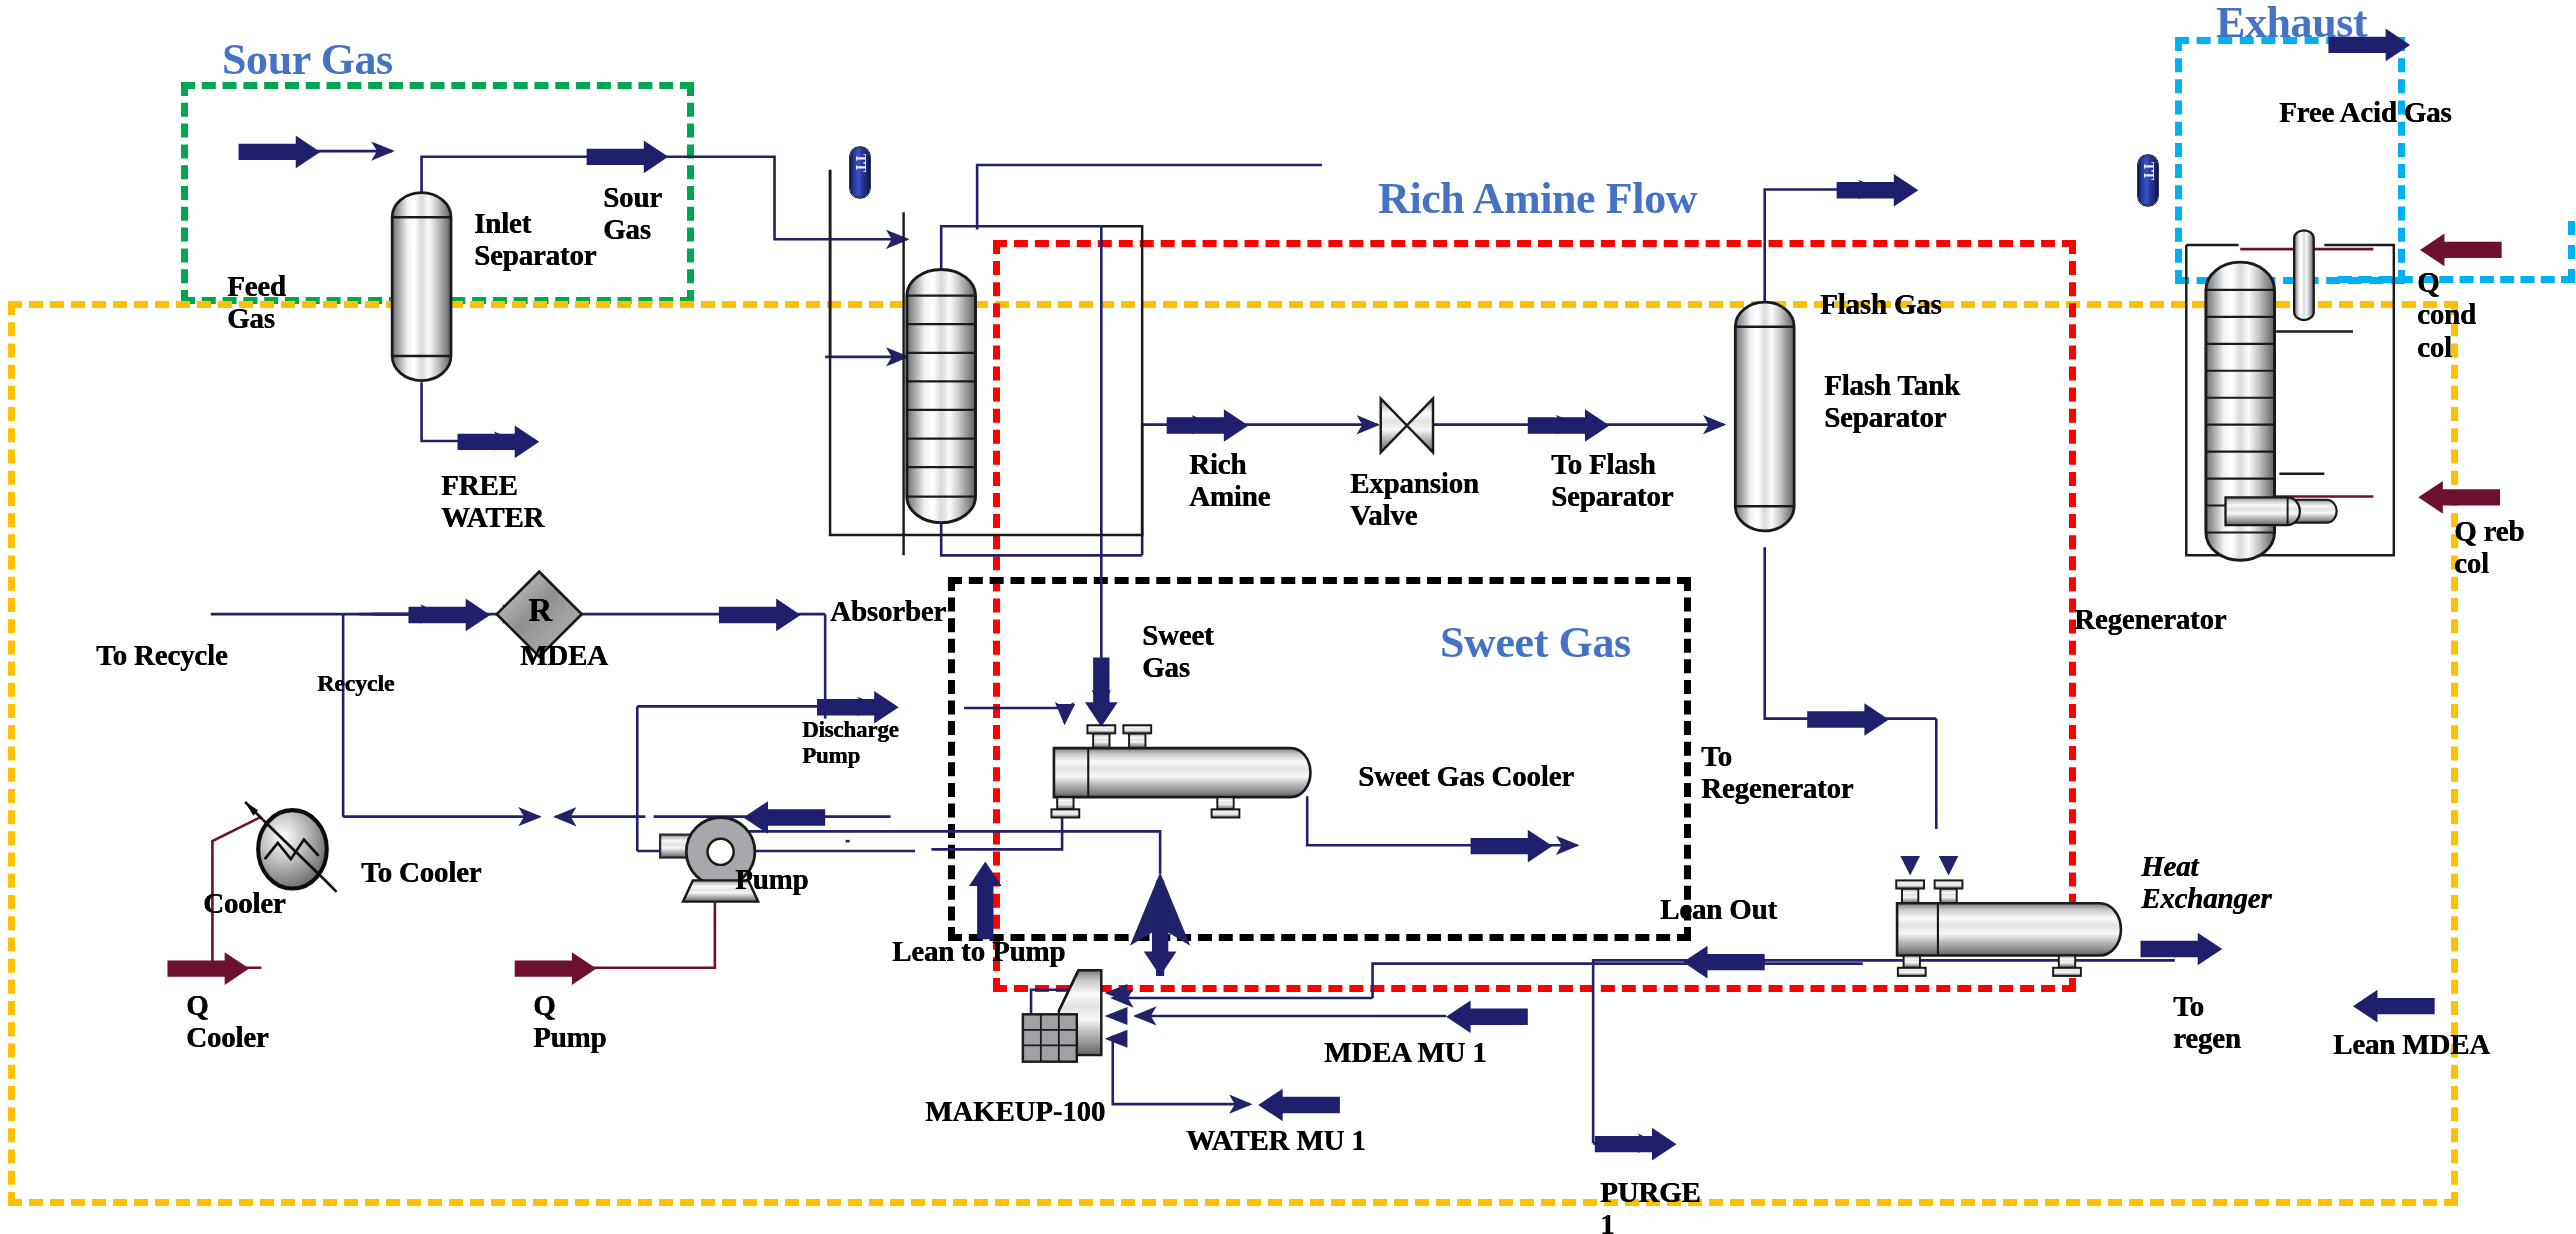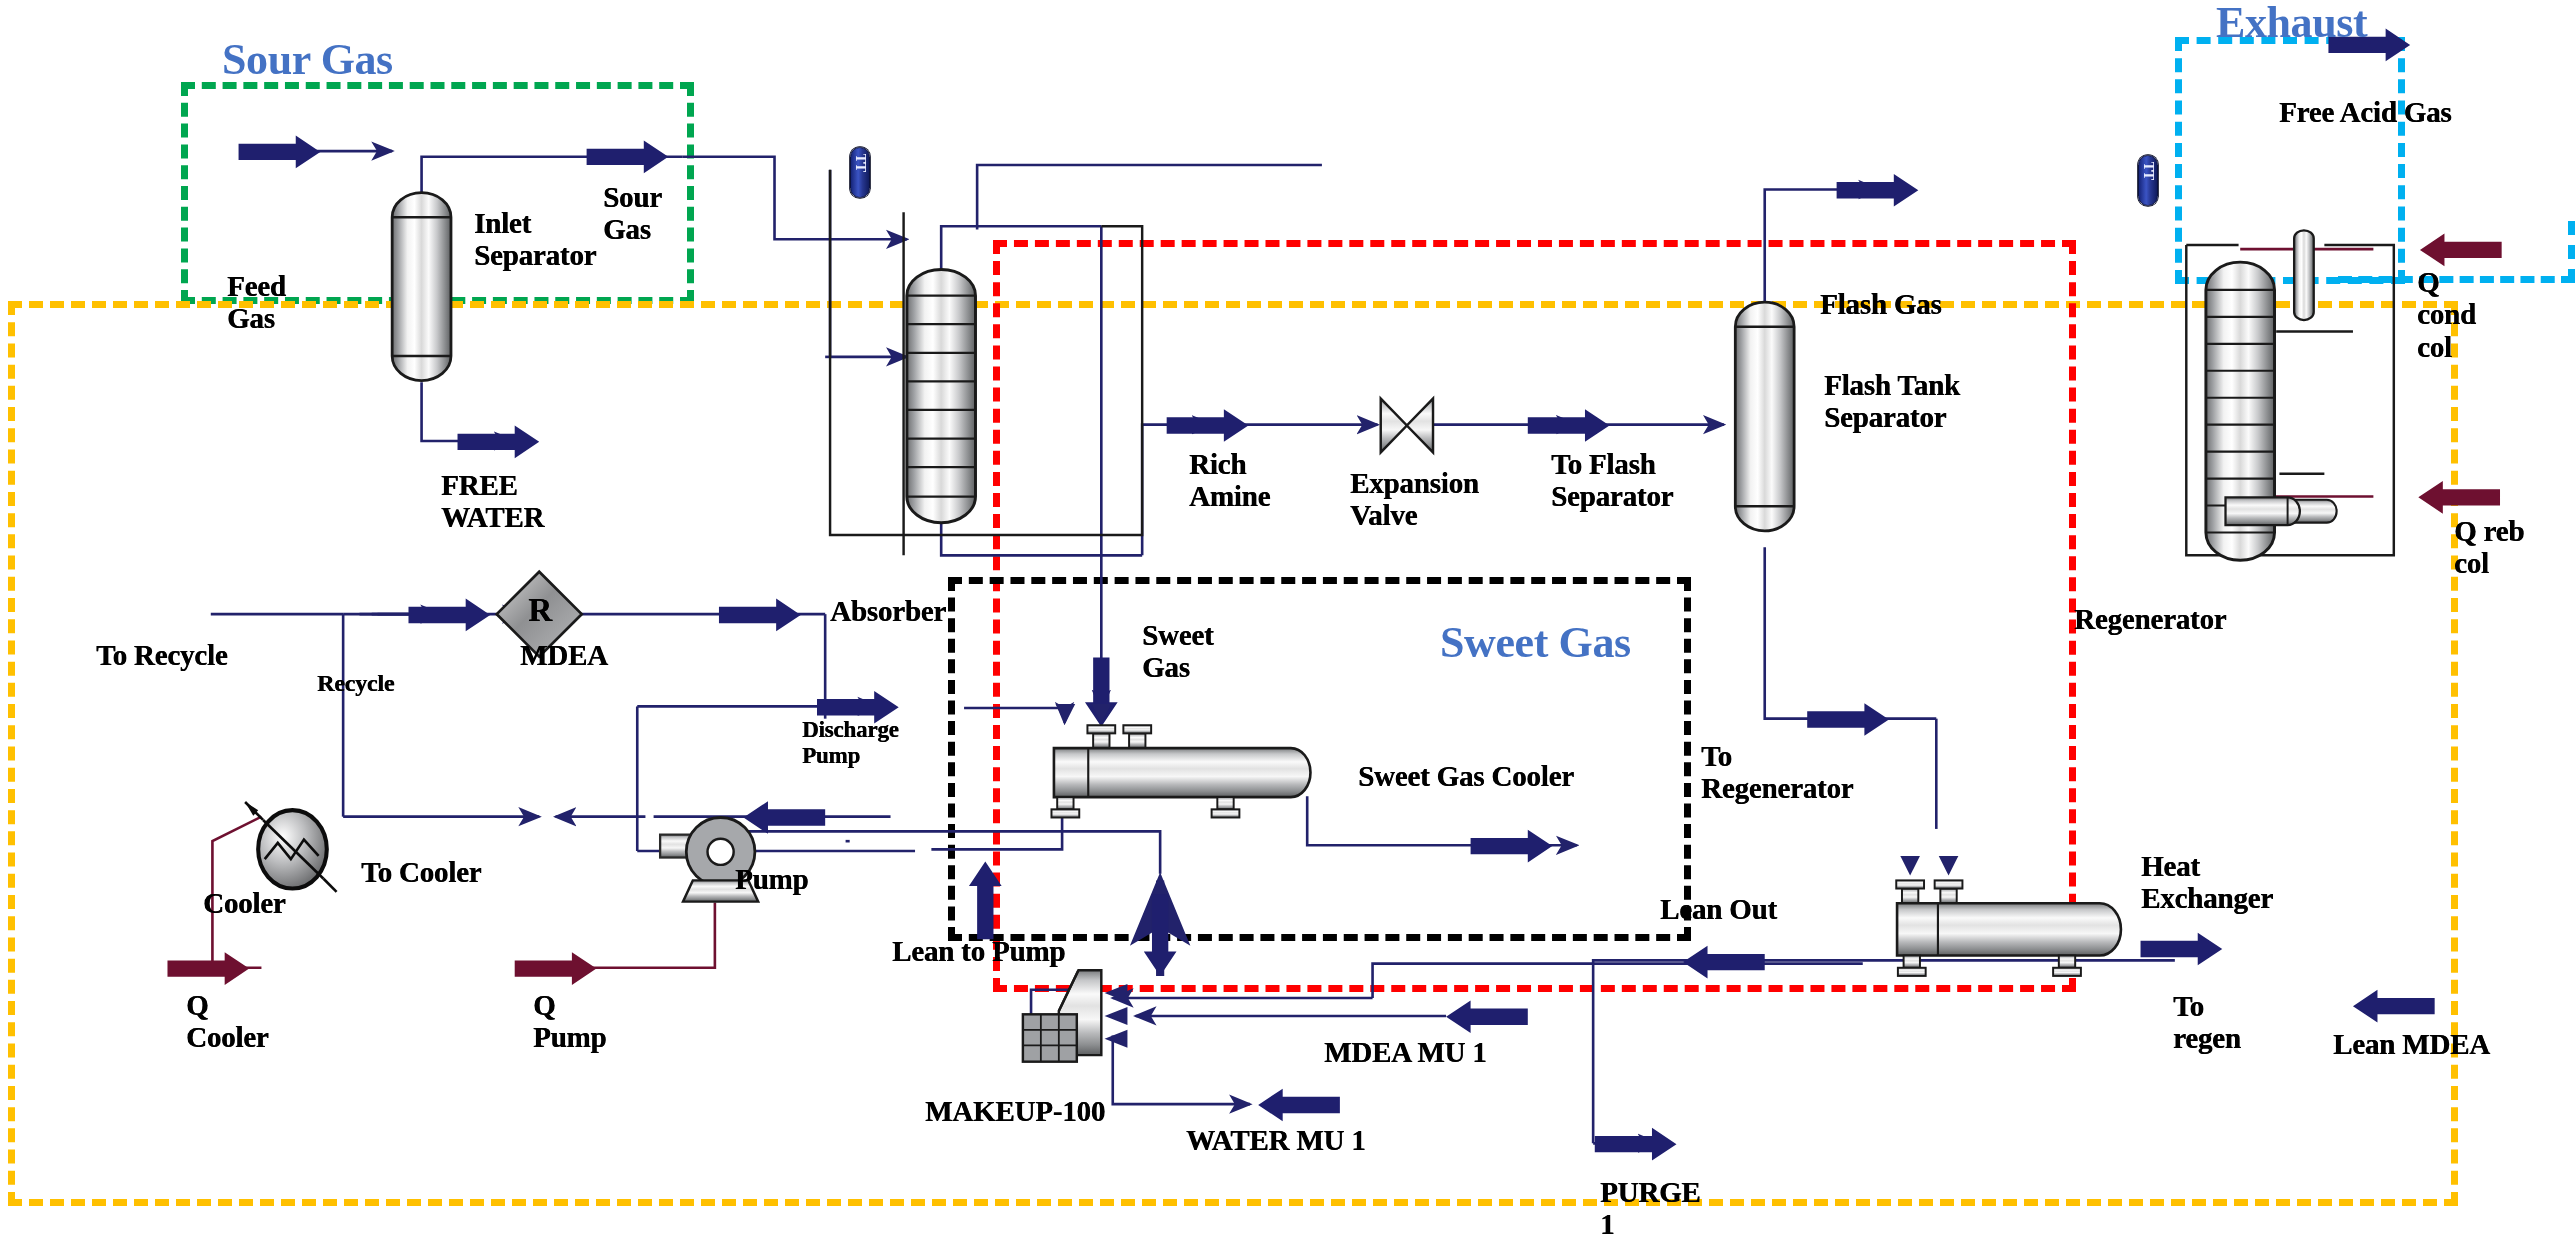--- a/index.html
+++ b/index.html
@@ -400,32 +400,33 @@
 
   <div class="eq" style="left:2138px; top:155px; width:19.6px; height:51px;
               border-radius:9.8px; background:linear-gradient(90deg,#16257A,#3B54C4 40%,#26368F 65%,#111C5E);
               border:1.6px solid #0B1240; box-shadow:0 0 0 0.8px #05081f;"></div>
   <div class="lbl" style="left:2138px; top:163px; width:19.6px; font-size:14px; color:#E8ECFF; text-align:center;
               transform:rotate(90deg); transform-origin:center; text-shadow:none;">TT</div>
 
   <div class="lbl" style="left:523px; top:592px; width:34px; font-size:33px; text-align:center;">R</div>
 
   <div class="sec-title" style="left:222px; top:34px;">Sour Gas</div>
+  <div class="sec-title" style="left:1378px; top:173px;">Rich Amine Flow</div>
   <div class="sec-title" style="left:1440px; top:617px;">Sweet Gas</div>
   <div class="sec-title" style="left:2216px; top:-3.3px;">Exhaust</div>
 
   <div class="lbl" style="left:474px; top:207px; font-size:29px;">Inlet
 Separator</div>
   <div class="lbl" style="left:830px; top:595px; font-size:29px;">Absorber</div>
   <div class="lbl" style="left:1824px; top:369px; font-size:29px;">Flash Tank
 Separator</div>
   <div class="lbl" style="left:1350px; top:467px; font-size:29px;">Expansion
 Valve</div>
   <div class="lbl" style="left:1358px; top:760px; font-size:29px;">Sweet Gas Cooler</div>
-  <div class="lbl" style="left:2141px; top:850px; font-size:29px;">Heat
+  <div class="lbl" style="left:2141px; top:850px; font-size:29px;font-style:italic;">Heat
 Exchanger</div>
   <div class="lbl" style="left:2074px; top:603px; font-size:29px;">Regenerator</div>
   <div class="lbl" style="left:203px; top:887px; font-size:29px;">Cooler</div>
   <div class="lbl" style="left:735px; top:863px; font-size:29px;">Pump</div>
   <div class="lbl" style="left:317px; top:670px; font-size:24px;">Recycle</div>
   <div class="lbl" style="left:925px; top:1095px; font-size:29px;">MAKEUP-100</div>
 
   <div class="lbl" style="left:227px; top:270px; font-size:29px;">Feed
 Gas</div>
   <div class="lbl" style="left:603px; top:181px; font-size:29px;">Sour

